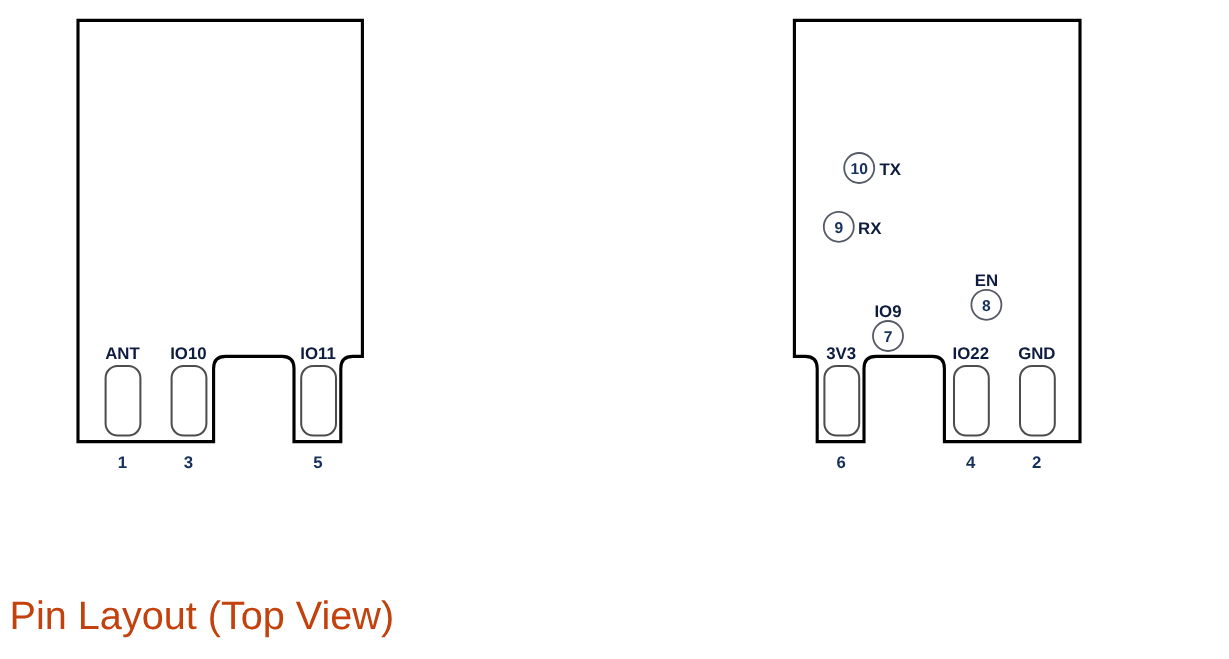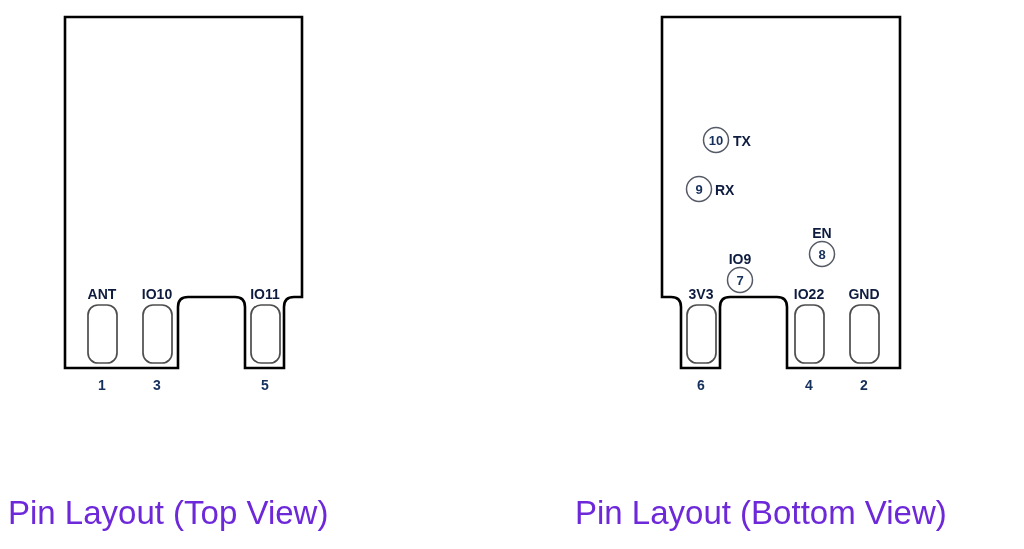--- a/index.html
+++ b/index.html
@@ -66,21 +66,21 @@
     font-size: 13px;
     font-weight: bold;
     fill: #16305c;
     text-anchor: middle;
   }
   .caption {
     position: absolute;
     font-family: "Liberation Sans", sans-serif;
     font-size: 33px;
     font-weight: normal;
-    color: #6d28d9;
+    color: #c2410c;
     white-space: nowrap;
     letter-spacing: 0px;
   }
   #caption-top { left: 8px; top: 494px; }
   #caption-bottom { left: 575px; top: 494px; }
 </style>
 </head>
 <body>
 
 <div id="stage">
@@ -167,15 +167,14 @@
       <g>
         <text class="lbl" x="740" y="264">IO9</text>
         <circle class="pincircle" cx="740" cy="280" r="12.5"></circle>
         <text class="circnum" x="740" y="285">7</text>
       </g>
     </g>
   </svg>
 
   <div class="caption" id="caption-top">Pin Layout (Top View)</div>
 
-  <div class="caption" id="caption-bottom">Pin Layout (Bottom View)</div>
 
 </div>
 
 </body></html>

